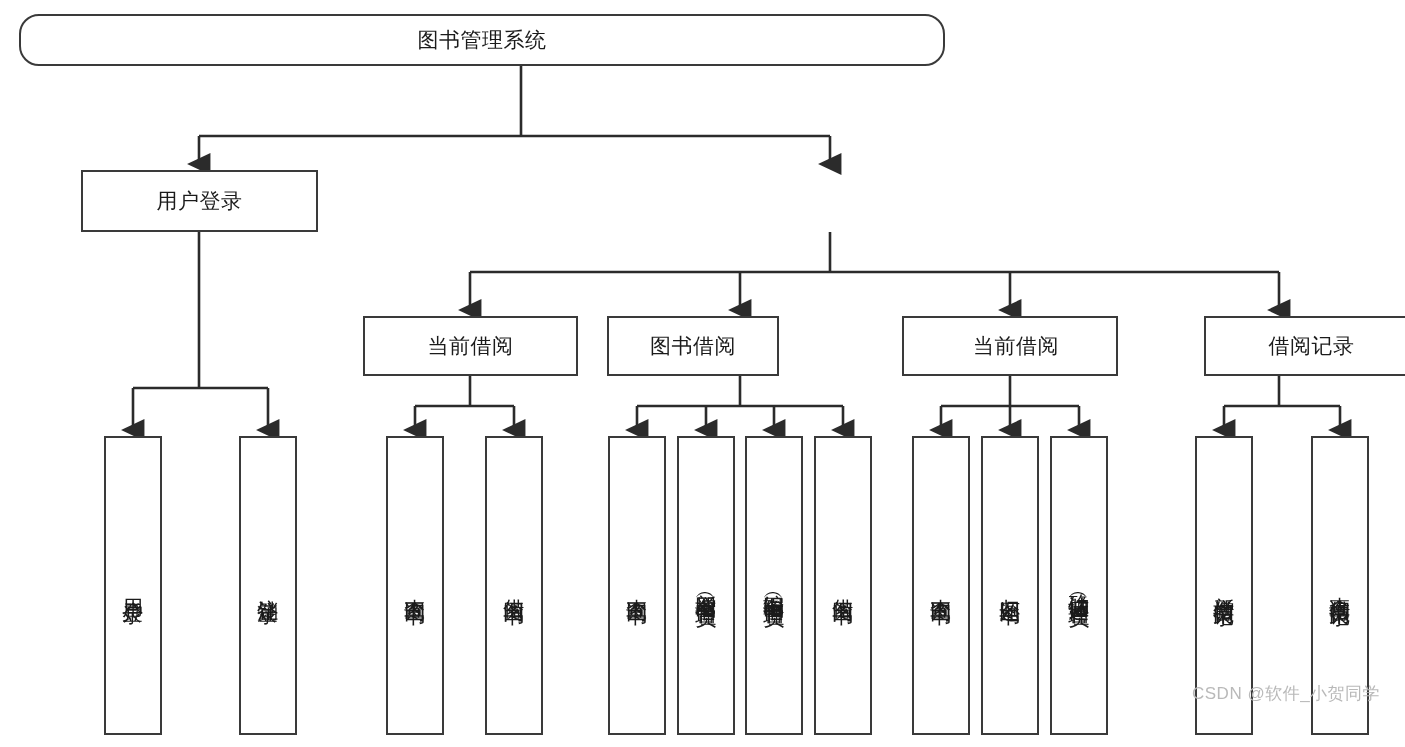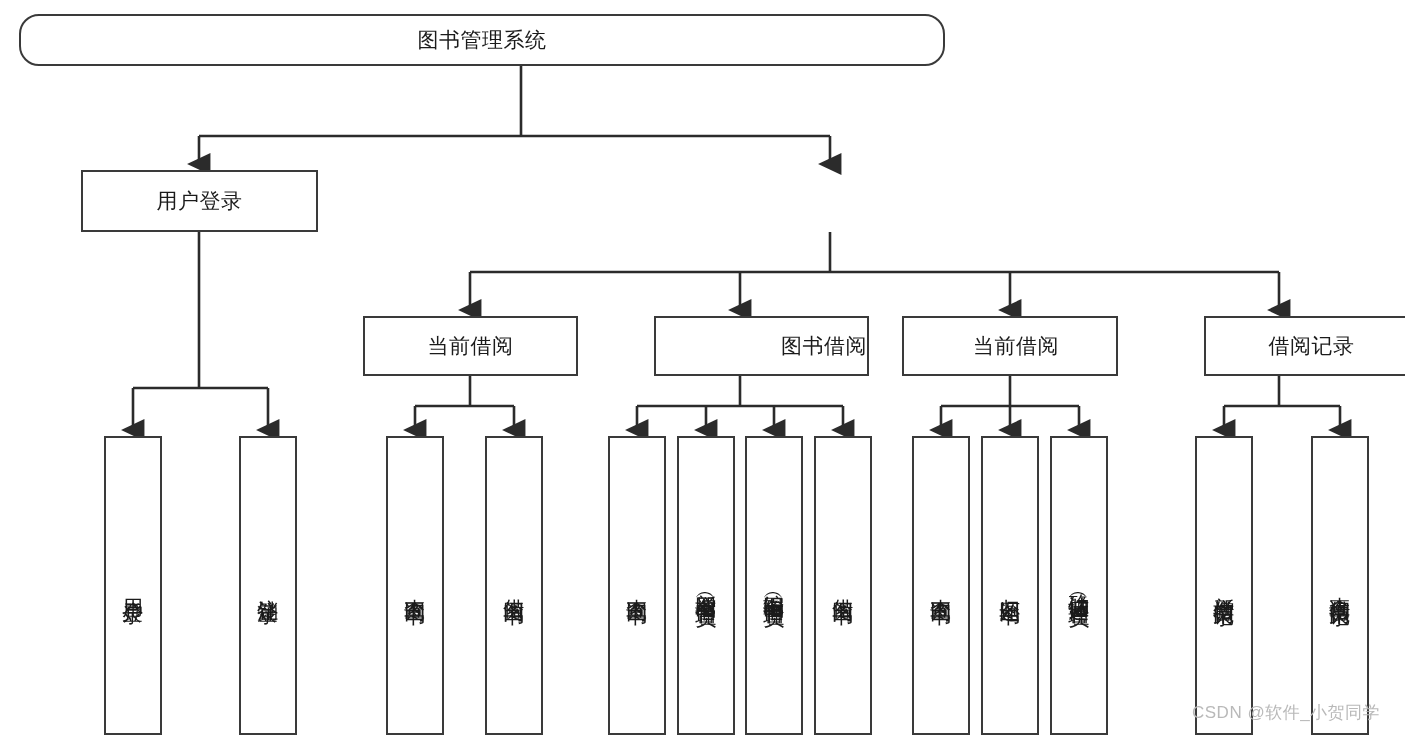--- a/index.html
+++ b/index.html
@@ -125,21 +125,21 @@
     <span class="node-label">图书管理系统</span>
   </div>
 
   <div class="node" style="left:81px; top:170px; width:237px; height:62px;">
     <span class="node-label">用户登录</span>
   </div>
 
   <div class="node" style="left:363px; top:316px; width:215px; height:60px;">
     <span class="node-label">当前借阅</span>
   </div>
-  <div class="node" style="left:654px; top:316px; width:215px; height:60px;justify-content:flex-end;">
+  <div class="node" style="left:607px; top:316px; width:172px; height:60px;">
     <span class="node-label">图书借阅</span>
   </div>
   <div class="node" style="left:902px; top:316px; width:216px; height:60px;padding-left:12px;">
     <span class="node-label">当前借阅</span>
   </div>
   <div class="node" style="left:1172px; top:316px; width:215px; height:60px;margin-left:32px;">
     <span class="node-label">借阅记录</span>
   </div>
 
   <div class="node leaf" style="left:104px; top:436px; width:58px; height:299px;">
@@ -179,15 +179,15 @@
     <span class="node-label">确认归还（管理员）</span>
   </div>
 
   <div class="node leaf" style="left:1195px; top:436px; width:58px; height:299px;">
     <span class="node-label">新增借阅记录</span>
   </div>
   <div class="node leaf" style="left:1311px; top:436px; width:58px; height:299px;">
     <span class="node-label">查询借阅记录</span>
   </div>
 
-  <div class="watermark" style="left:1192px; top:682px;margin-top:19px;">CSDN @软件_小贺同学</div>
+  <div class="watermark" style="left:1192px; top:682px;">CSDN @软件_小贺同学</div>
 
 </div>
 
 </body></html>

